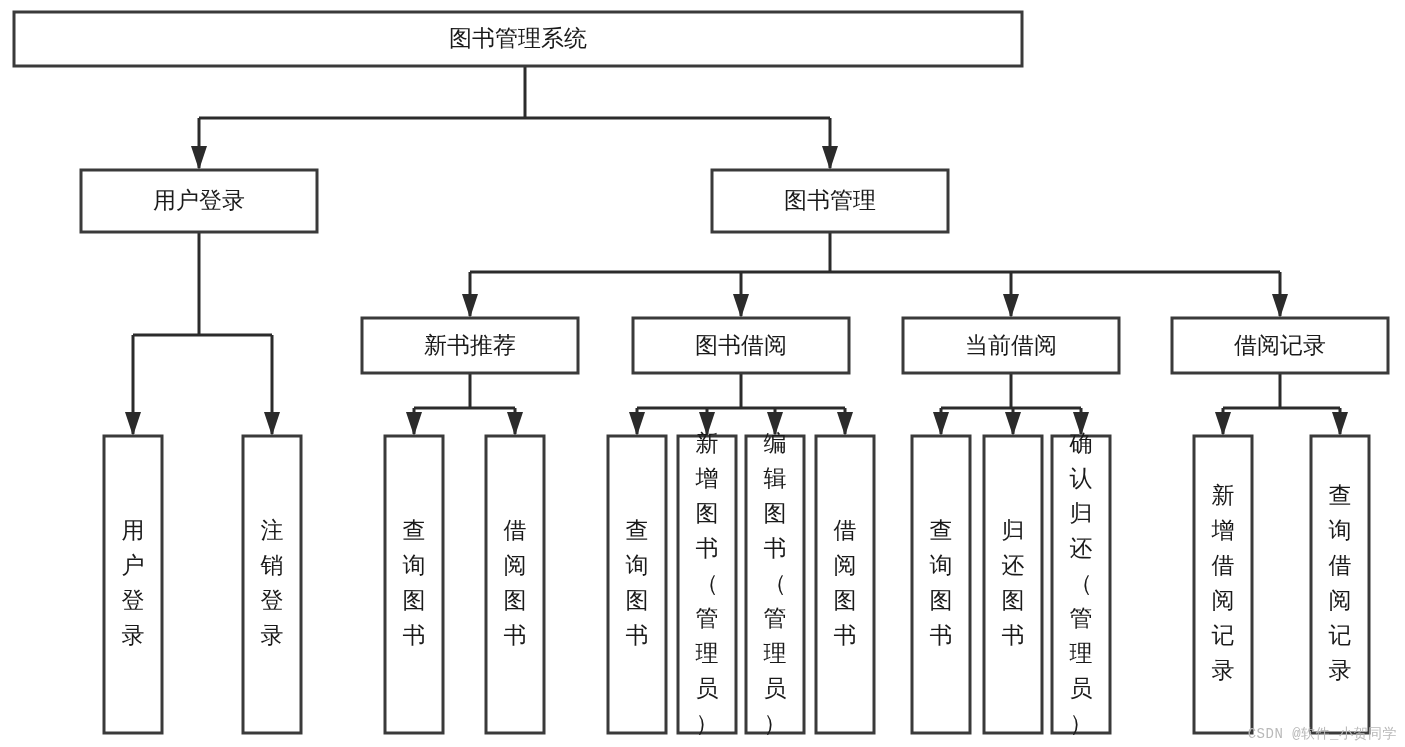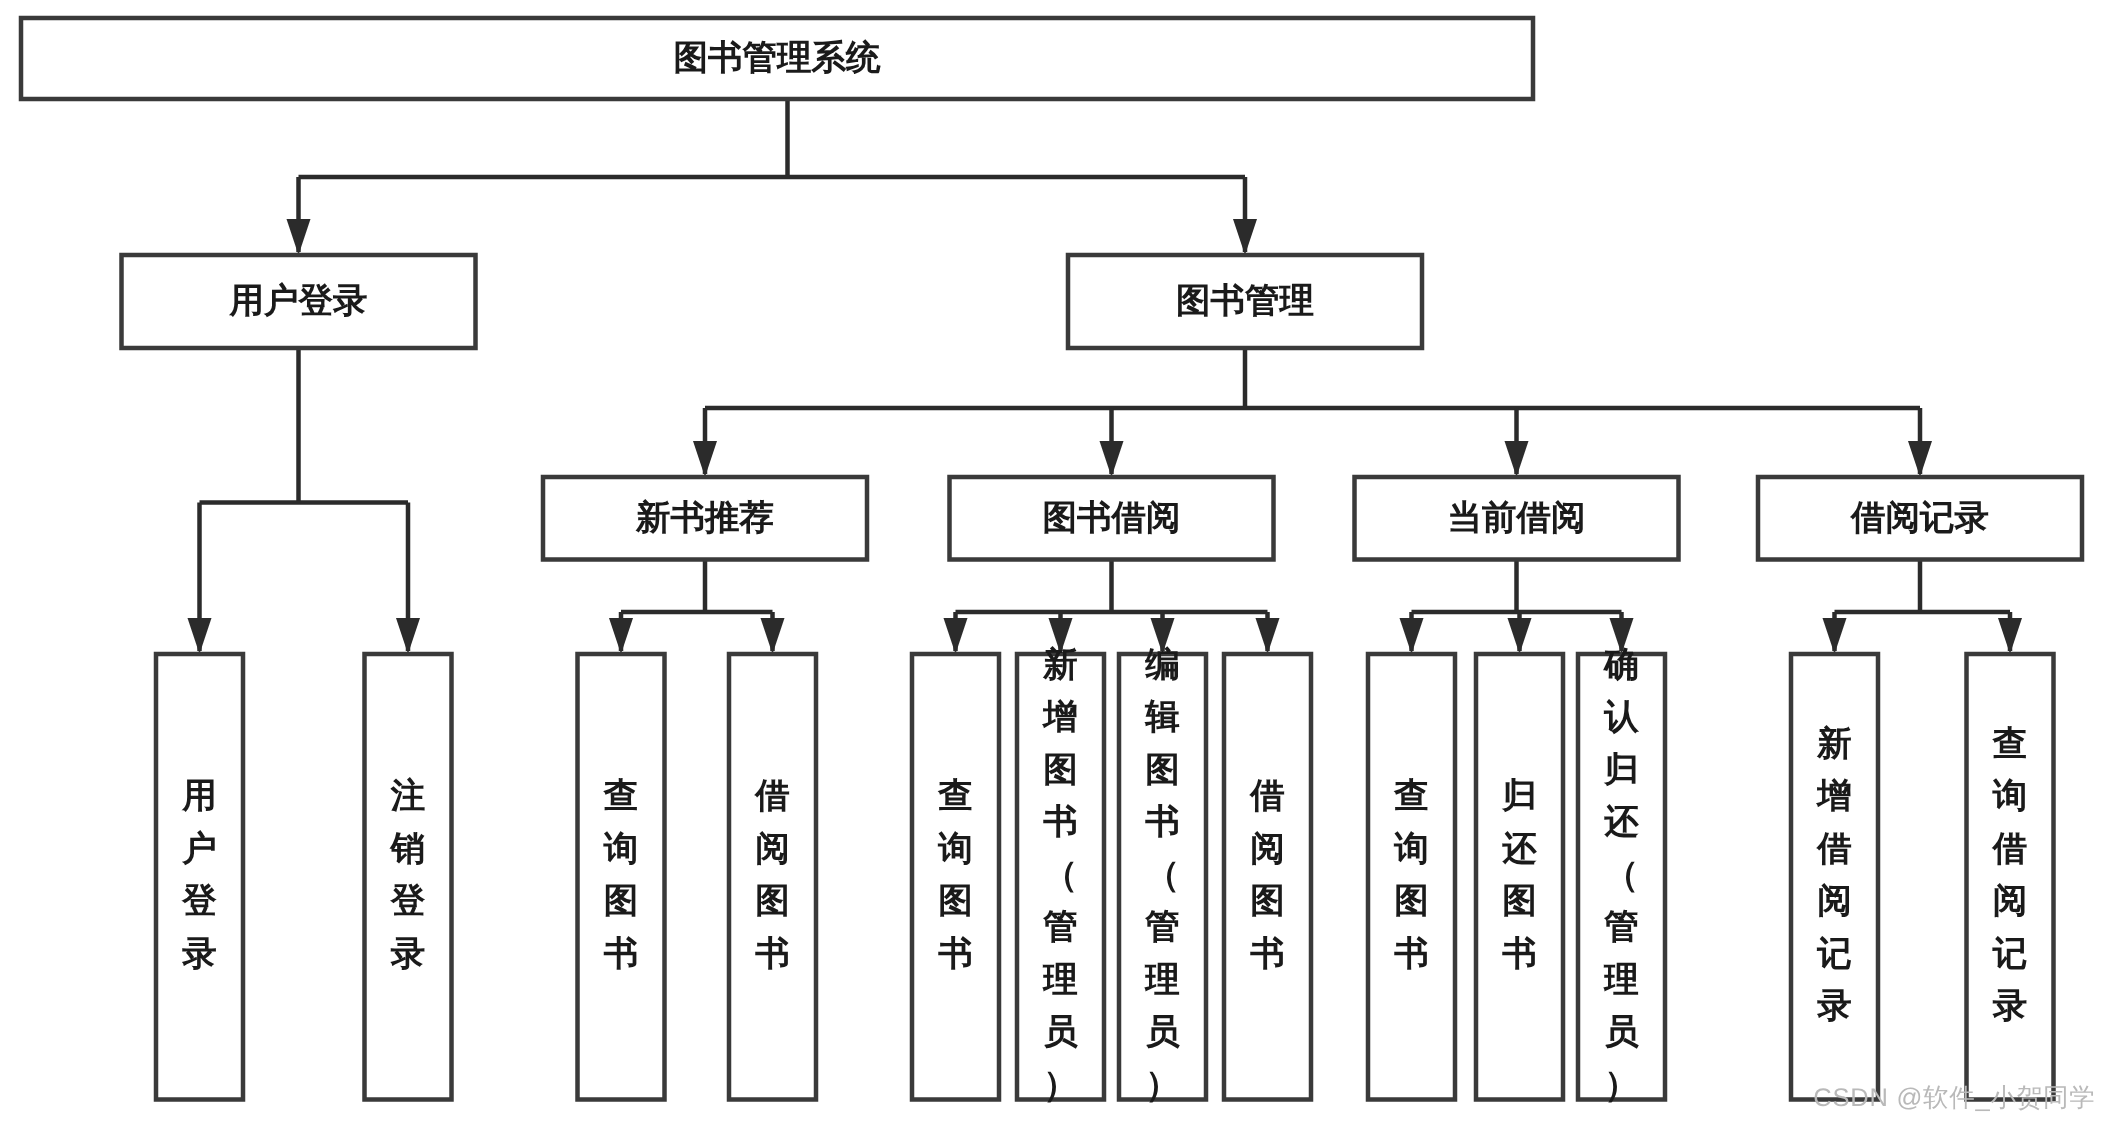--- a/index.html
+++ b/index.html
@@ -13,21 +13,20 @@
     position: relative;
     font-family: "Liberation Sans", "DejaVu Sans", sans-serif;
     overflow: hidden;
   }
   #diagram-root {
     position: absolute;
     left: 0;
     top: 0;
     width: 1344px;
     height: 747px;
-    font-weight: bold;
   }
   .node-box {
     fill: #ffffff;
     stroke: #3a3a3a;
     stroke-width: 3;
   }
   .node-label {
     fill: #1a1a1a;
     font-family: "Liberation Sans", "DejaVu Sans", sans-serif;
     text-anchor: middle;
@@ -45,22 +44,22 @@
     fill: none;
   }
   .arrow-head {
     fill: #2b2b2b;
     stroke: none;
   }
   .watermark {
     position: absolute;
     right: 8px;
     bottom: 4px;
-    font-family: Liberation Sans, sans-serif;
-    font-size: 17px;
+    font-family: Liberation Mono, monospace;
+    font-size: 14px;
     color: #b9b9b9;
     white-space: nowrap;
     letter-spacing: 0.5px;
     user-select: none;
     margin-top: 17px;
   }
 </style>
 </head>
 <body>
 

